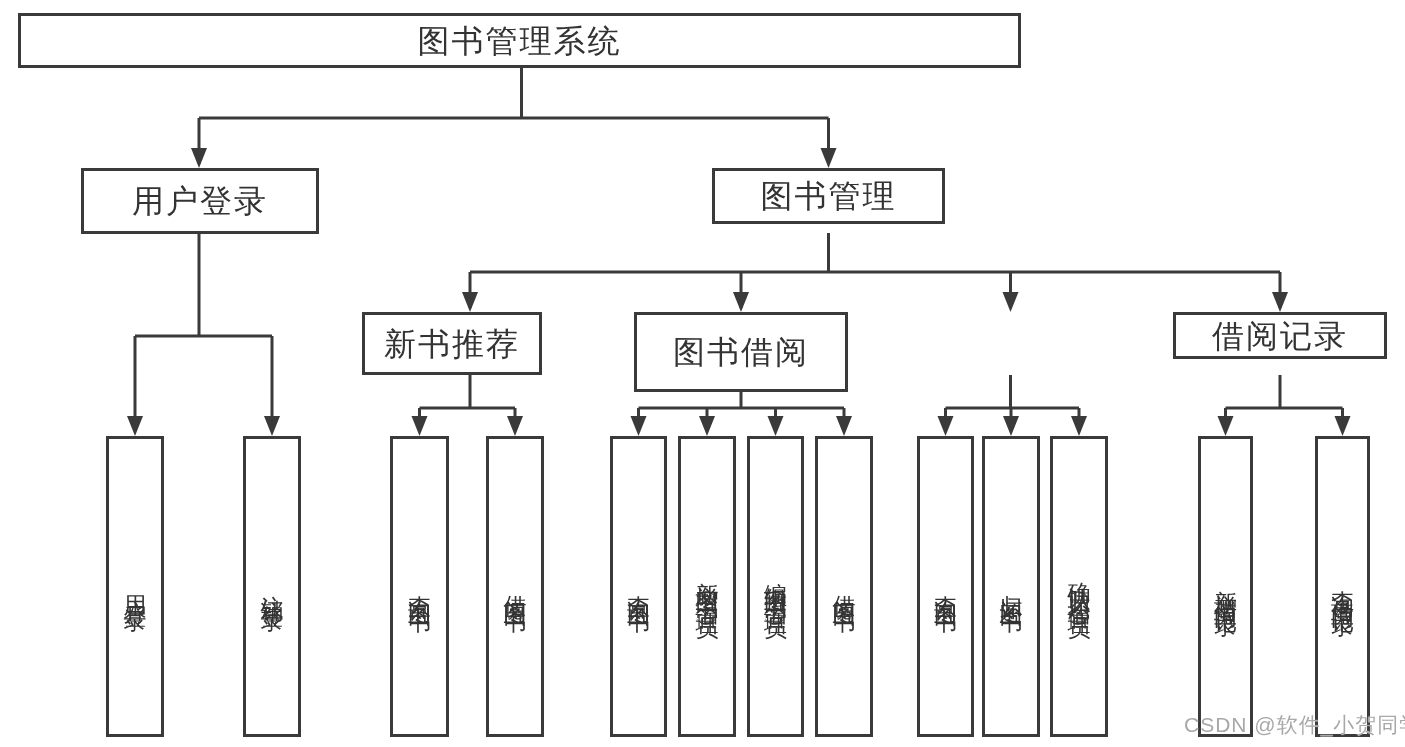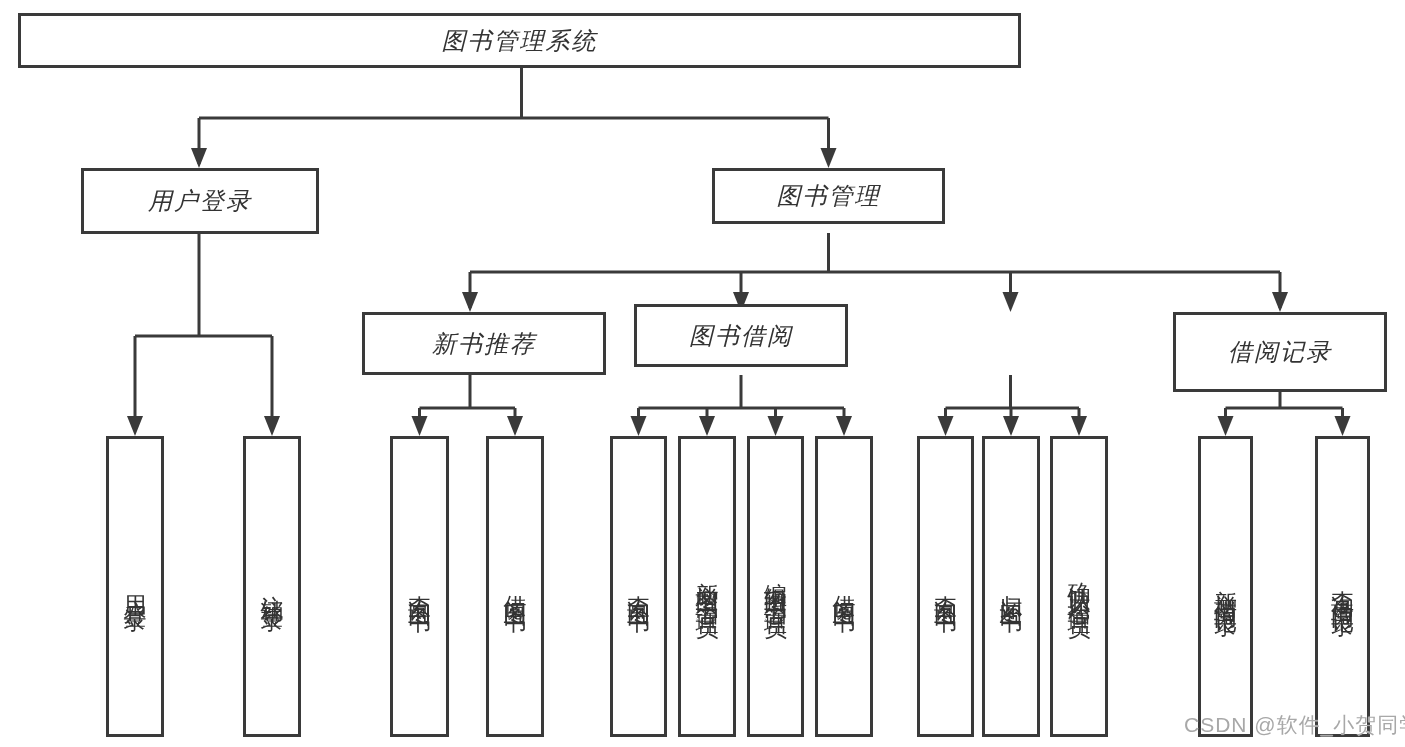--- a/index.html
+++ b/index.html
@@ -27,24 +27,23 @@
     box-sizing: border-box;
     border: 3px solid #3a3a3a;
     background: #ffffff;
     color: #333333;
     display: flex;
     align-items: center;
     justify-content: center;
     text-align: center;
   }
   .hbox {
-    font-size: 24px;
+    font-size: 32px;
     letter-spacing: 2px;
     line-height: 1;
-    font-style: italic;
   }
   .vbox {
     writing-mode: vertical-rl;
     text-orientation: mixed;
     font-size: 23px;
     letter-spacing: 5px;
     line-height: 1;
   }
   .watermark {
     position: absolute;
@@ -100,23 +99,23 @@
       <path d="M1217.5 416 L1233.5 416 L1225.5 436 Z"></path>
       <path d="M1334.5 416 L1350.5 416 L1342.5 436 Z"></path>
     </g>
   </svg>
 
   <div class="node hbox" style="left:18px; top:13px; width:1003px; height:55px">图书管理系统</div>
 
   <div class="node hbox" style="left:81px; top:168px; width:238px; height:66px">用户登录</div>
   <div class="node hbox" style="left:712px; top:168px; width:233px; height:56px">图书管理</div>
 
-  <div class="node hbox" style="left:362px; top:312px; width:244px; height:63px">新书推荐</div>
-  <div class="node hbox" style="left:634px; top:304px; width:214px; height:63px">图书借阅</div>
-  <div class="node hbox" style="left:1173px; top:312px; width:214px; height:80px">借阅记录</div>
+  <div class="node hbox" style="left:362px; top:312px; width:180px; height:63px">新书推荐</div>
+  <div class="node hbox" style="left:634px; top:312px; width:214px; height:80px">图书借阅</div>
+  <div class="node hbox" style="left:1173px; top:312px; width:214px; height:47px">借阅记录</div>
 
   <div class="node vbox" style="left:106px; top:436px; width:58px; height:301px">用户登录</div>
   <div class="node vbox" style="left:243px; top:436px; width:58px; height:301px">注销登录</div>
 
   <div class="node vbox" style="left:390px; top:436px; width:59px; height:301px">查询图书</div>
   <div class="node vbox" style="left:486px; top:436px; width:58px; height:301px">借阅图书</div>
 
   <div class="node vbox" style="left:610px; top:436px; width:57px; height:301px">查询图书</div>
   <div class="node vbox" style="left:678px; top:436px; width:58px; height:301px">新增图书（管理员）</div>
   <div class="node vbox" style="left:747px; top:436px; width:57px; height:301px">编辑图书（管理员）</div>

